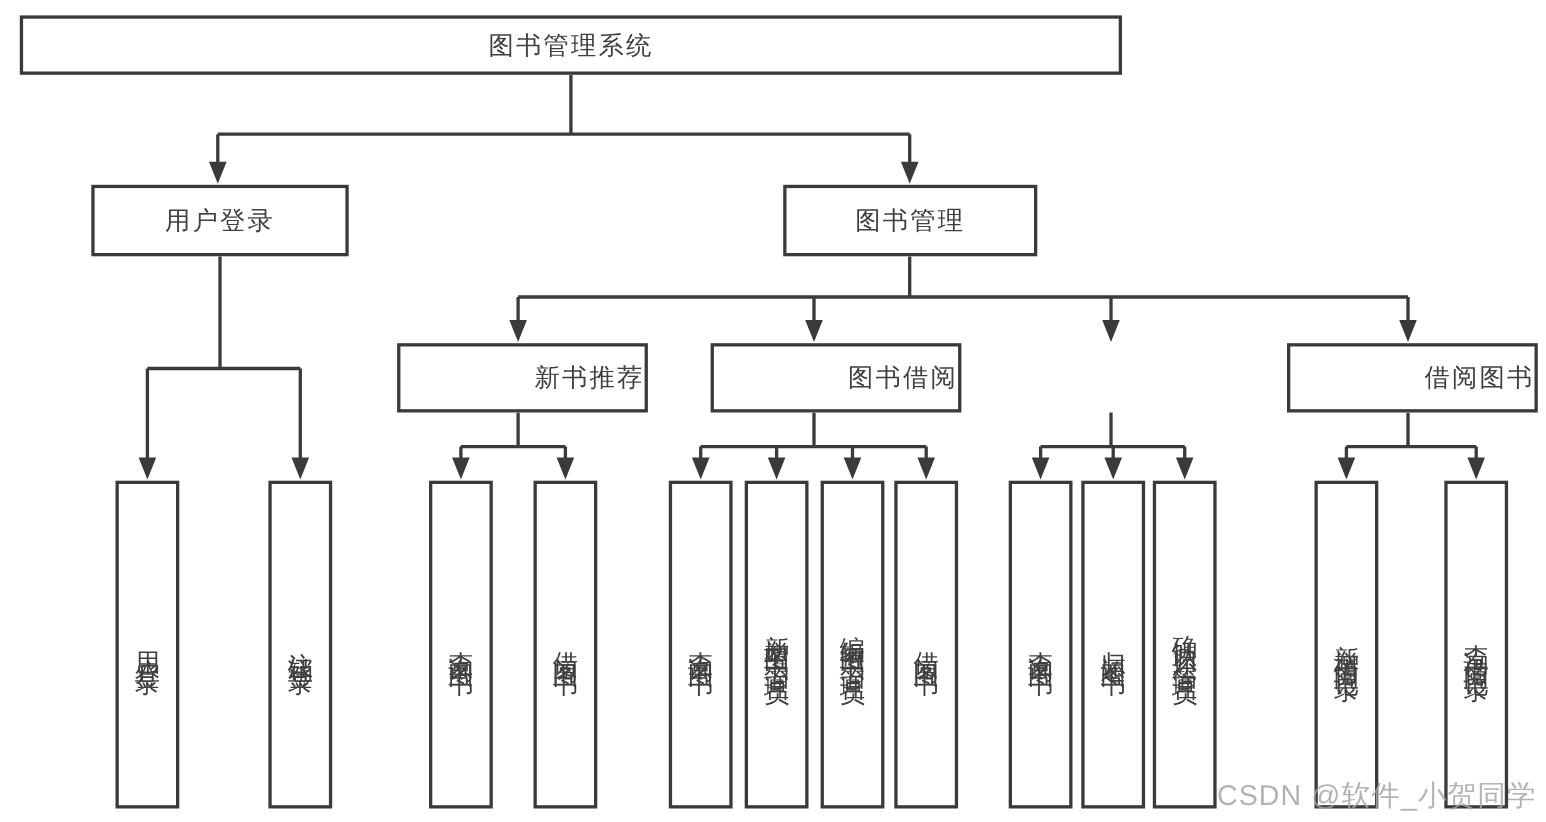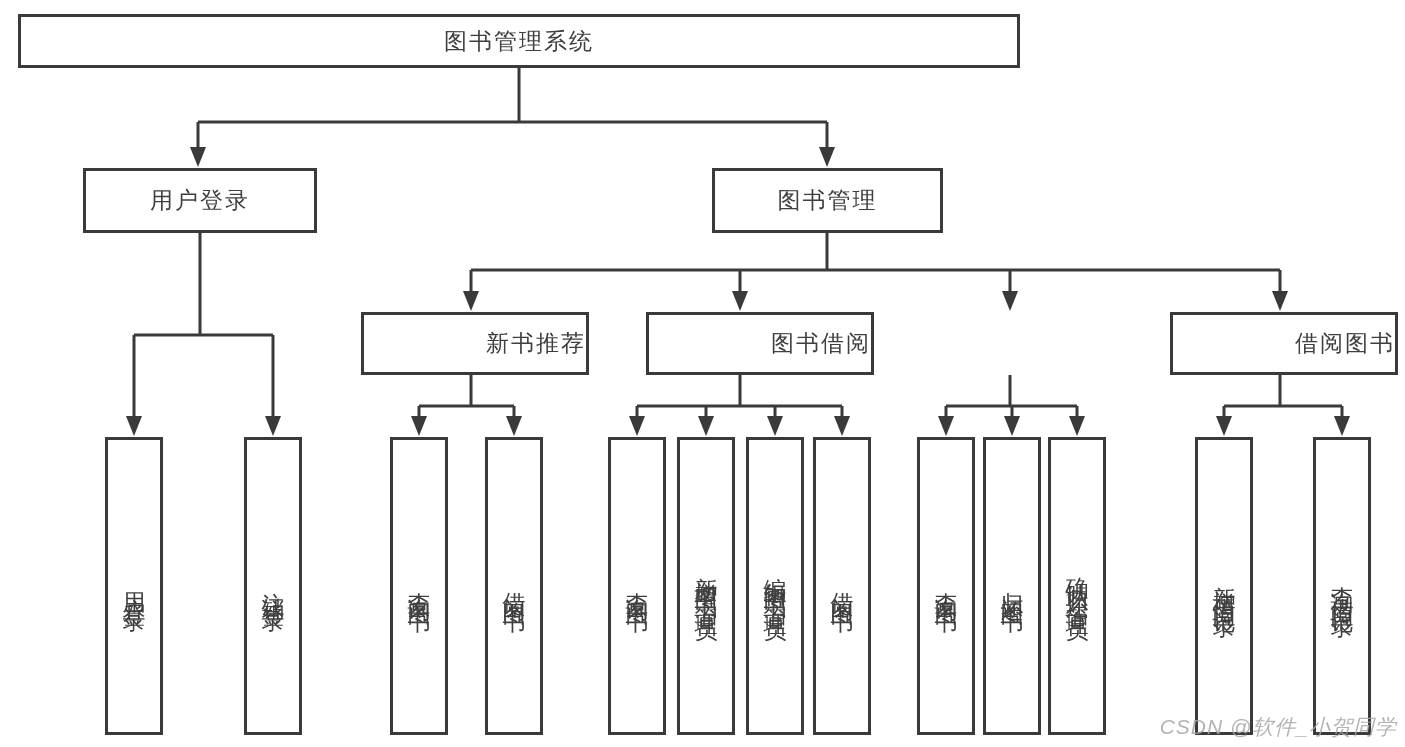--- a/index.html
+++ b/index.html
@@ -26,21 +26,21 @@
   }
   .node.leaf{width:58px;top:437px;height:298px;letter-spacing:0;}
   .node.leaf .vtext{
     writing-mode:vertical-rl;text-orientation:mixed;
     line-height:1;letter-spacing:6px;font-size:23px;color:var(--text);
   }
   .lvl2{top:168px;height:65px;}
   .lvl3{top:312px;height:63px;width:228px;justify-content:flex-end;}
   .watermark{
     position:absolute;right:8px;bottom:6px;z-index:2;
-    color:var(--wm);font-size:21px;letter-spacing:1px;opacity:.85;font-style:italic;
+    color:var(--wm);font-size:26px;letter-spacing:1px;opacity:.85;
   }
 </style>
 </head>
 <body>
 
 <div class="stage">
 
   <svg class="connectors" width="1405" height="747" viewBox="0 0 1405 747" aria-hidden="true">
 
     <path d="M519 68 V122 M198 122 H827 M198 122 V149 M827 122 V149"></path>

